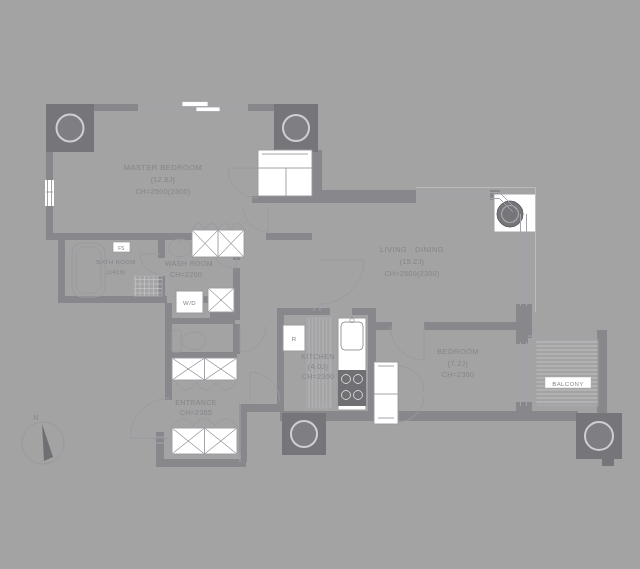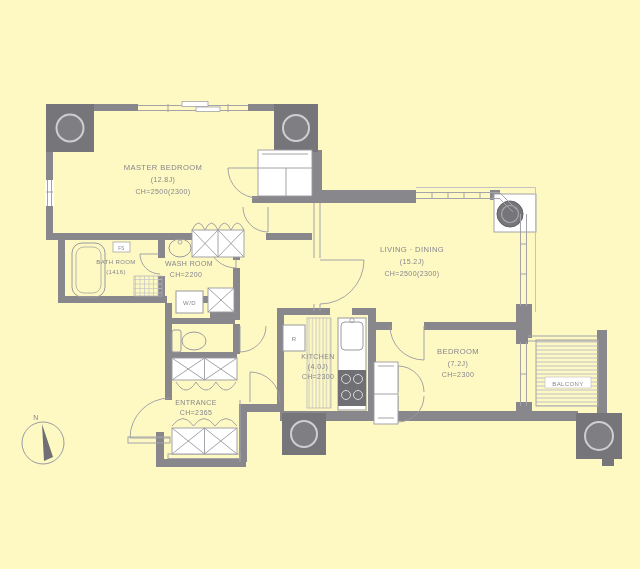--- a/index.html
+++ b/index.html
@@ -1,16 +1,16 @@
 <!DOCTYPE html>
 <html><head>
 <meta charset="utf-8">
 <style>
   html,body{margin:0;padding:0;background:#ffffff;}
-  #stage{position:relative;width:640px;height:569px;background:#fef9c3;overflow:hidden;
+  #stage{position:relative;width:640px;height:569px;background:#a3a3a3;overflow:hidden;
          font-family:"Liberation Sans",sans-serif;}
   svg{position:absolute;left:0;top:0;}
   text{font-family:"Liberation Sans",sans-serif;fill:#85858c;letter-spacing:0.4px;}
   .room-name{font-size:7.6px;}
   .room-sub{font-size:7px;}
   .tiny{font-size:6px;}
   .micro{font-size:4.6px;}
 </style>
 </head>
 <body>

